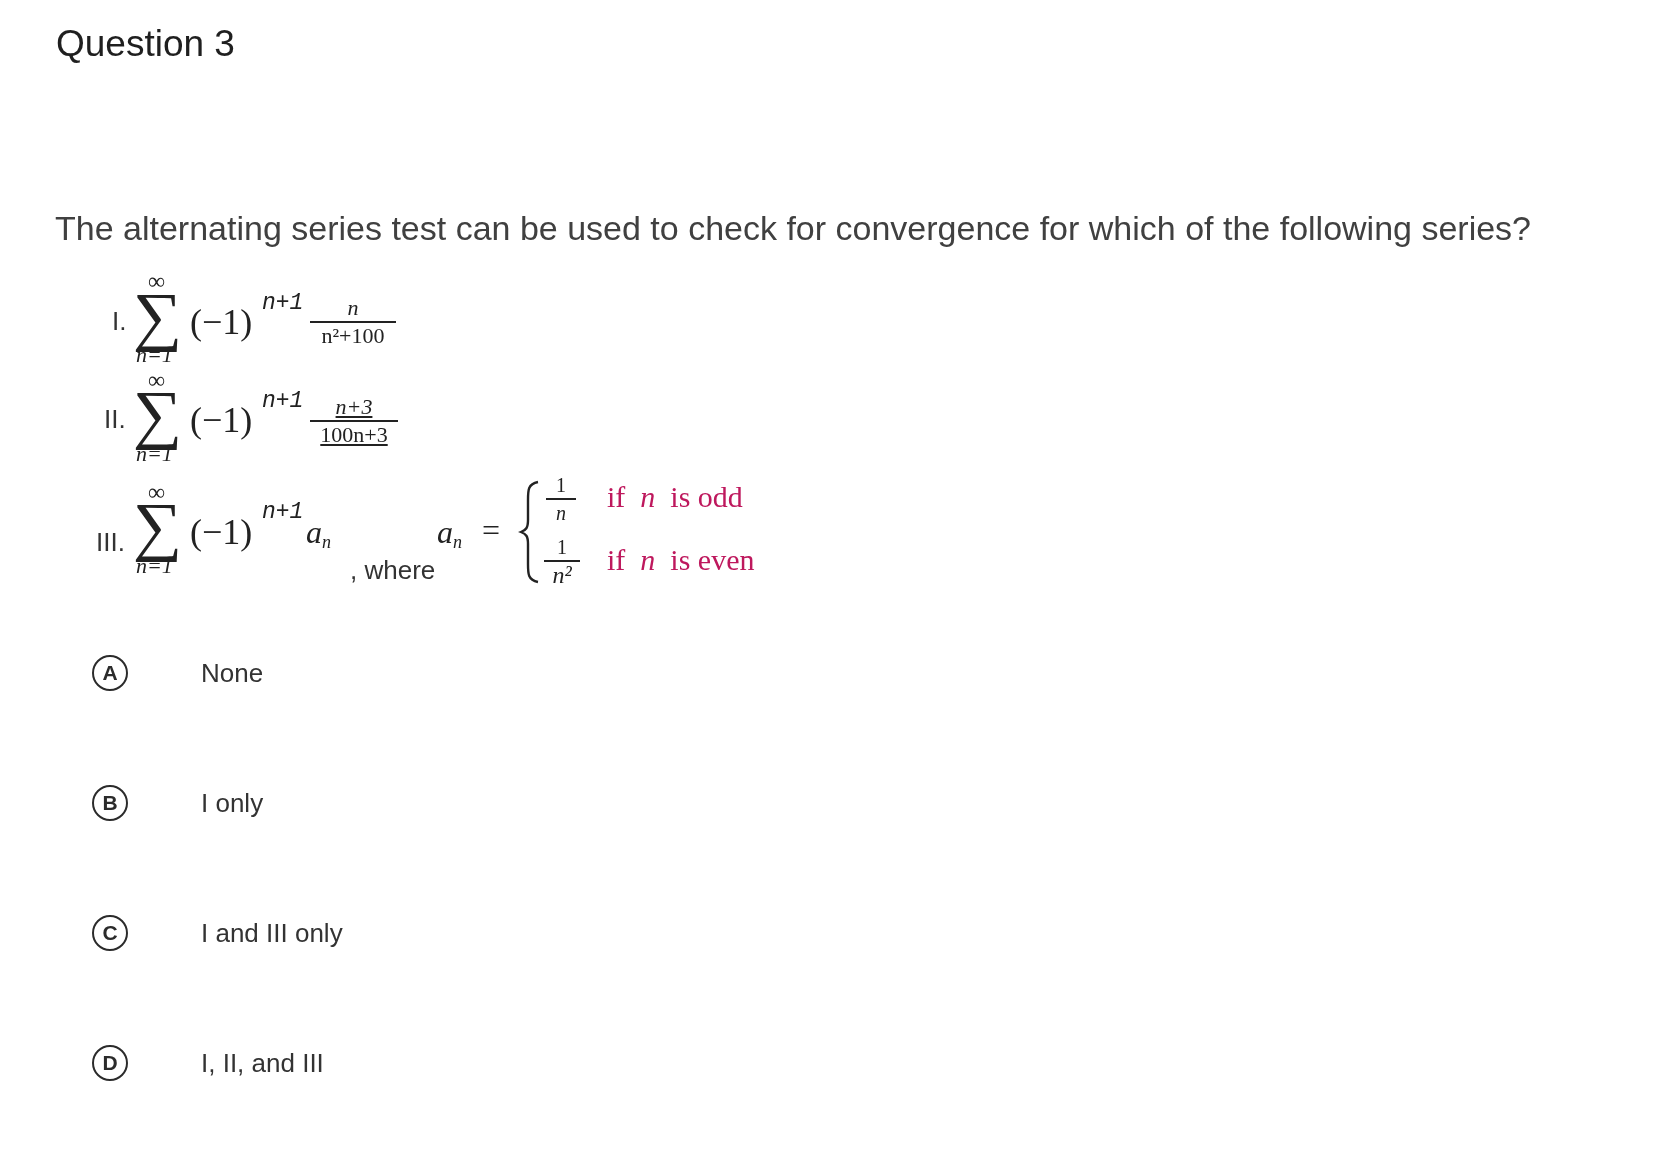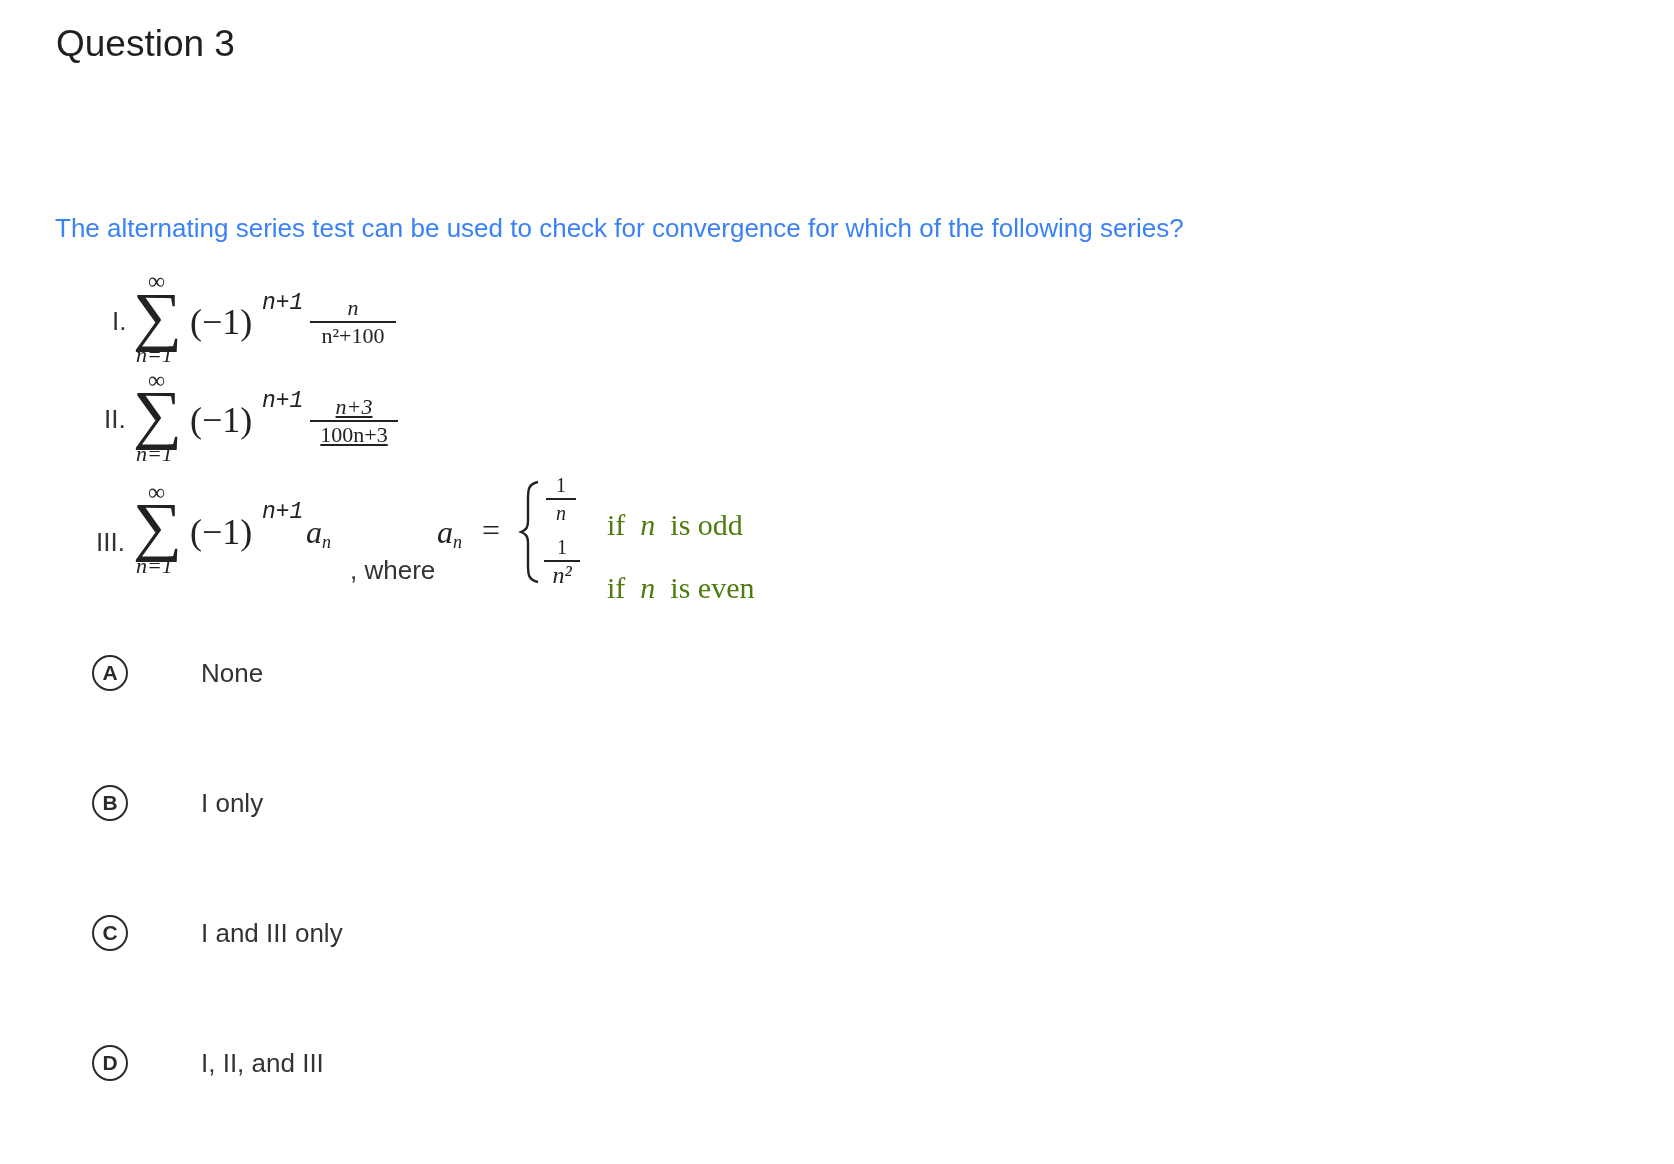--- a/index.html
+++ b/index.html
@@ -1,31 +1,31 @@
 <!DOCTYPE html>
 <html><head>
 <meta charset="utf-8">
 <style>
   html, body { margin: 0; padding: 0; background: #ffffff; }
   body { width: 1674px; height: 1164px; position: relative; overflow: hidden; font-family: "Liberation Sans", "DejaVu Sans", sans-serif; color: #333; }
   .abs { position: absolute; white-space: nowrap; }
   .title { left: 56px; top: 22px; font-size: 37px; color: #1f1f1f; line-height: 44px; }
-  .prompt { left: 55px; top: 212px; font-size: 26px; color: #3b82f6; line-height: 32px; }
+  .prompt { left: 55px; top: 212px; font-size: 34px; color: #404040; line-height: 32px; }
   .ital { font-style: italic; }
   .rn { font-family: "Liberation Sans", sans-serif; font-size: 26px; color: #333; }
   .sigma { font-family: "Liberation Serif", serif; font-size: 66px; line-height: 66px; color: #222; transform: scaleX(1.05); }
   .lim { font-family: "Liberation Serif", serif; font-size: 22px; color: #222; line-height: 22px; }
   .paren { font-family: "Liberation Serif", serif; font-size: 36px; color: #222; line-height: 40px; }
   .exp { font-family: Liberation Mono, monospace; font-size: 23px; color: #222; line-height: 24px; }
   .frac { display: inline-block; text-align: center; font-family: "Liberation Serif", serif; color: #222; }
   .frac .num, .frac .den { display: block; font-size: 22px; line-height: 22px; padding: 0 3px; }
   .frac .bar { display: block; height: 1.6px; background: #222; margin: 2px 0 2px 0; }
   .opt-circle { width: 36px; height: 36px; border: 2px solid #2b2b2b; border-radius: 50%; box-sizing: border-box; display: flex; align-items: center; justify-content: center; font-family: "Liberation Sans", sans-serif; font-weight: bold; font-size: 21px; color: #2b2b2b; cursor: pointer; }
   .opt-text { font-size: 26px; color: #333; line-height: 32px; cursor: pointer; }
-  .cases-text { font-family: "Liberation Serif", serif; font-size: 30px; color: #4d7c0f; line-height: 34px; margin-top: 28px; }
+  .cases-text { font-family: "Liberation Serif", serif; font-size: 30px; color: #be185d; line-height: 34px; }
   .sub { font-size: 18px; vertical-align: -5px; }
 </style>
 </head>
 <body>
 
 <div class="abs title">Question 3</div>
 
 <div class="abs prompt">The alternating series test can be used to check for convergence for which of the following series?</div>
 
 <div>

